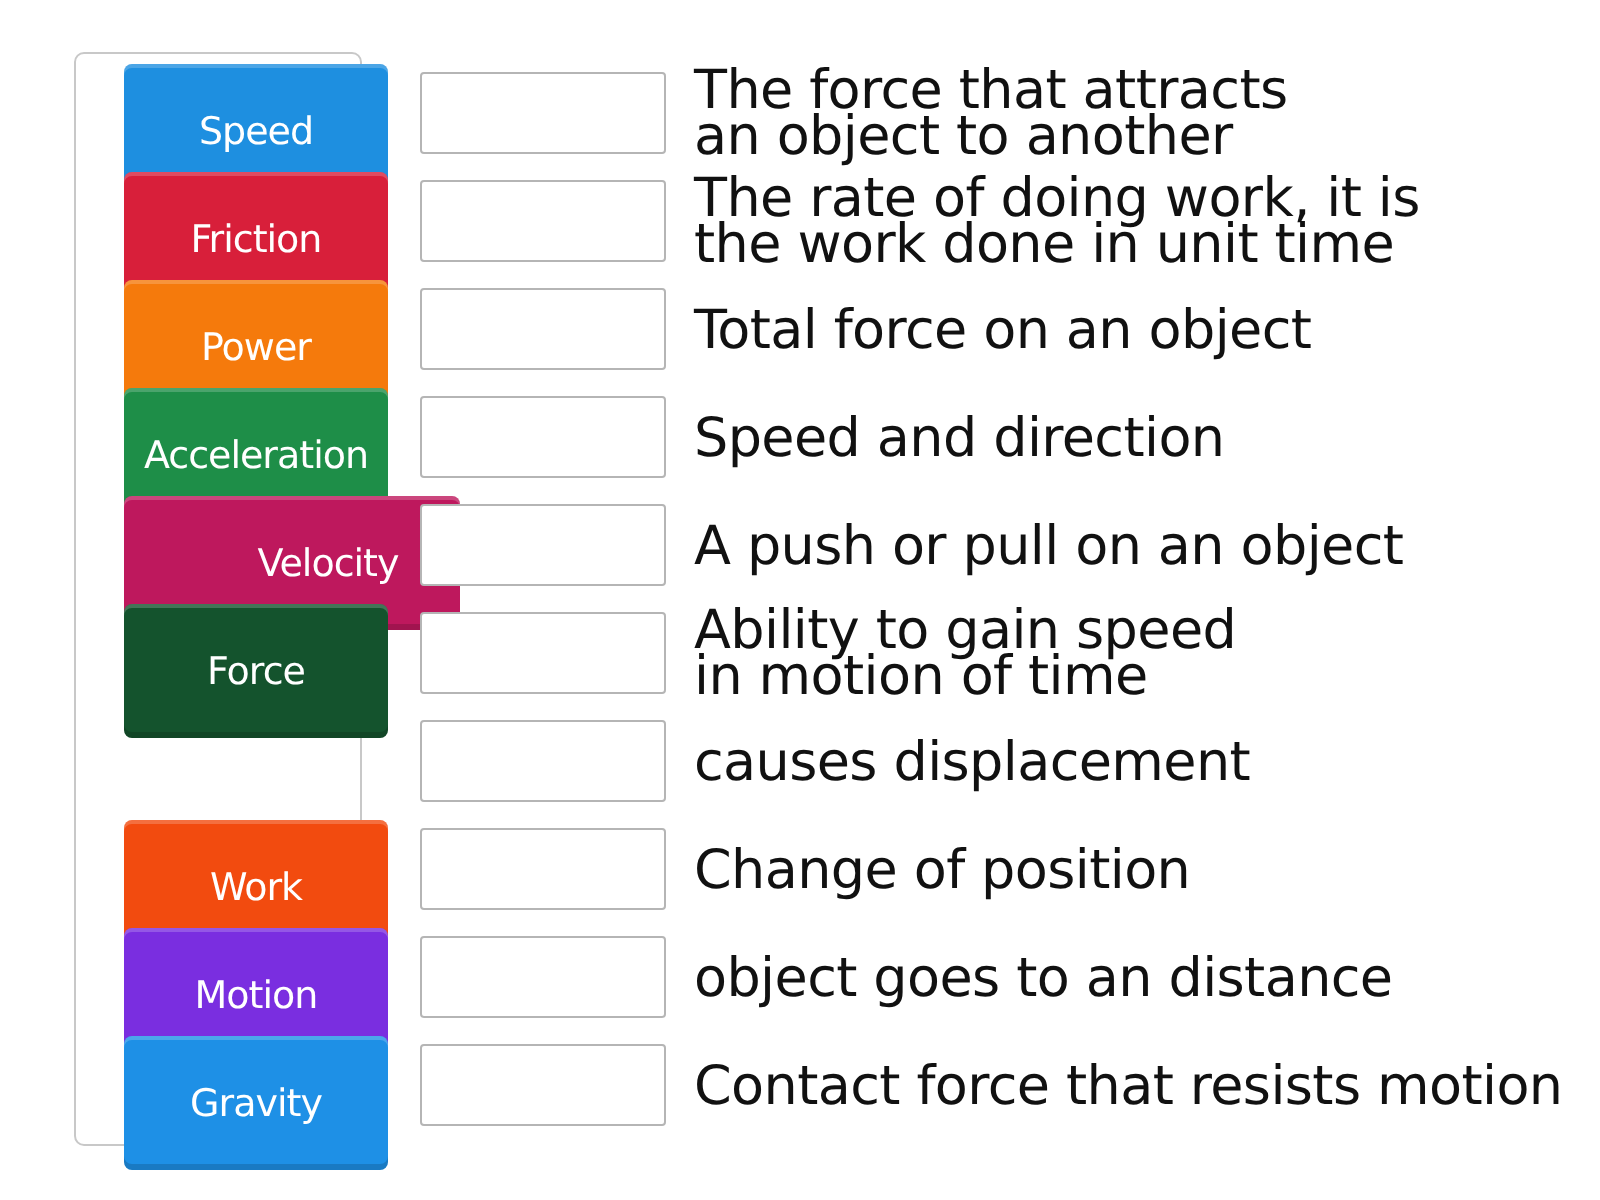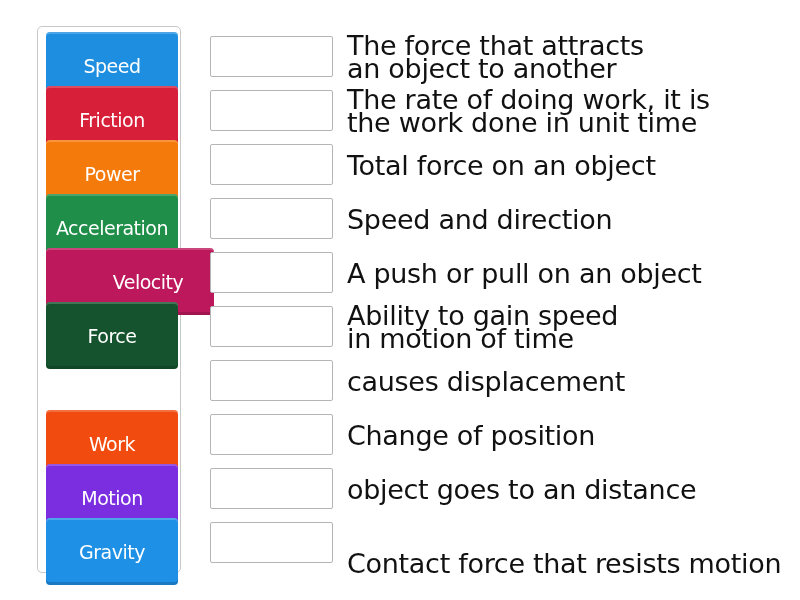--- a/index.html
+++ b/index.html
@@ -1,18 +1,18 @@
 <!DOCTYPE html>
 <html><head>
   <meta charset="utf-8">
   <style>
     html, body { margin:0; padding:0; background:#ffffff; }
     body { width:800px; height:600px; position:relative; overflow:hidden; font-family:"DejaVu Sans", sans-serif; }
     .panel { position:absolute; left:37px; top:26px; width:144px; height:547px; border:1px solid #c8c8c8; border-radius:5px; background:#fff; box-sizing:border-box; }
-    .tile { position:absolute; left:8px; width:132px; height:67px; border-radius:4px; color:#fff; font-size:19px; display:flex; align-items:center; justify-content:center; letter-spacing:-0.5px; box-shadow: inset 0 -3px 0 rgba(0,0,0,0.15), inset 0 2px 0 rgba(255,255,255,0.2); cursor:grab; white-space:nowrap; }
+    .tile { position:absolute; left:24px; width:132px; height:67px; border-radius:4px; color:#fff; font-size:19px; display:flex; align-items:center; justify-content:center; letter-spacing:-0.5px; box-shadow: inset 0 -3px 0 rgba(0,0,0,0.15), inset 0 2px 0 rgba(255,255,255,0.2); cursor:grab; white-space:nowrap; }
     .box { position:absolute; left:210px; width:123px; height:41px; border:1px solid #b5b5b5; border-radius:2px; box-sizing:border-box; background:#fff; }
     .def { position:absolute; left:347px; width:440px; height:50px; font-size:27px; color:#111; line-height:23px; display:flex; align-items:center; letter-spacing:-0.3px; }
   </style>
 </head>
 <body>
 
 <div class="panel" id="panel">
     <div class="tile" style="top: 5px; background: rgb(30, 143, 224);">Speed</div>
     <div class="tile" style="top: 59px; background: rgb(216, 31, 58);">Friction</div>
     <div class="tile" style="top: 113px; background: rgb(245, 122, 12);">Power</div>
@@ -75,18 +75,18 @@
         <div>Change of position</div>
       </div>
     </div>
     <div class="box" style="top: 468px;"></div>
     <div class="def" style="top: 464px;">
       <div>
         <div>object goes to an distance</div>
       </div>
     </div>
     <div class="box" style="top: 522px;"></div>
-    <div class="def" style="top: 538px;">
+    <div class="def" style="top: 518px;">
       <div>
         <div>Contact force that resists motion</div>
       </div>
     </div>
   </div>
 
 </body></html>

